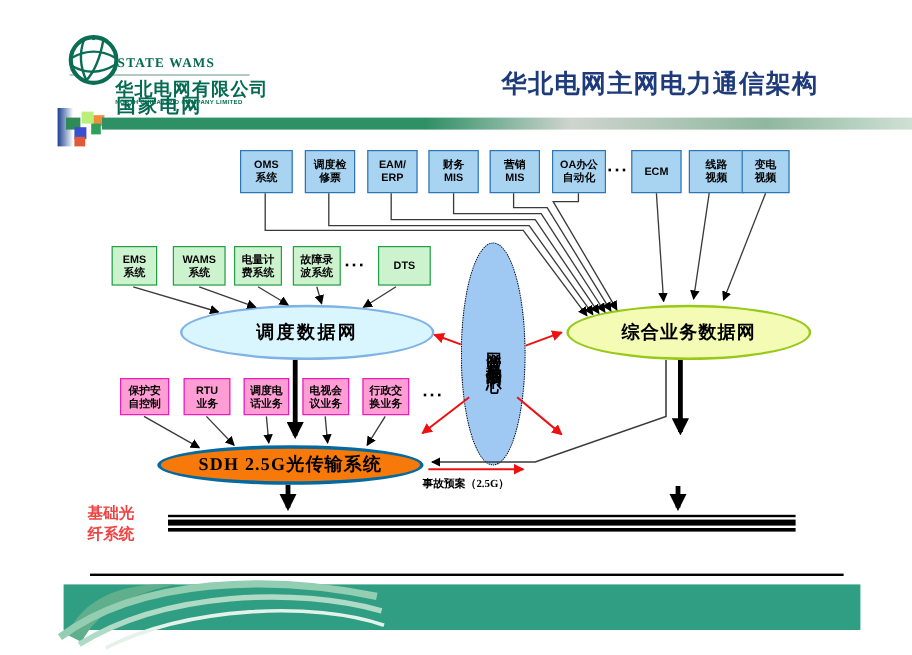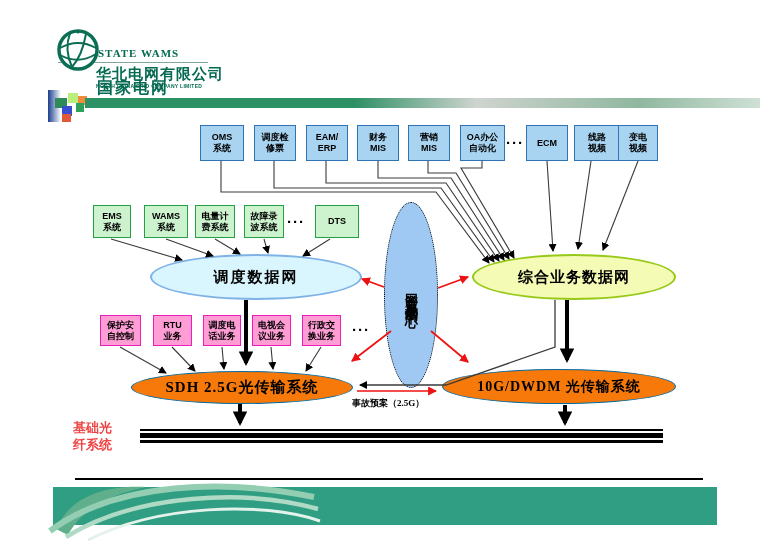--- a/index.html
+++ b/index.html
@@ -20,30 +20,30 @@
   .hbar{position:absolute;left:85px;top:98px;width:675px;height:10px;
         background:linear-gradient(90deg,#2e9065 0%,#2e9065 40%,#cfd4cf 58%,#8fb79f 82%,#cfe0d5 100%);}
   .vgrad{position:absolute;left:48px;top:90px;width:13px;height:32px;
         background:linear-gradient(90deg,#1a3f8f,#ffffff);}
   .sq{position:absolute;}
   
   .bx{position:absolute;display:flex;align-items:center;justify-content:center;text-align:center;
       font:bold 9px "Liberation Sans",sans-serif;line-height:11px;white-space:pre-line;color:#000;box-sizing:border-box;}
   .r1{background:#a9d4f1;border:1.6px solid #2e74b5;height:36px;top:125px;}
   .r2{background:#cdf2ce;border:1.6px solid #23a046;height:33px;top:205px;}
-  .r3{background:#ff9dd4;border:1.6px solid #ea1eb8;height:31px;top:315px;}
+  .r3{background:#ff9dd4;border:1.6px solid #ea1eb8;height:31px;top:315px;text-align:right;}
   .dots{position:absolute;font:bold 15px "Liberation Sans",sans-serif;color:#000;letter-spacing:1px;}
   
   .el{position:absolute;border-radius:50%;display:flex;align-items:center;justify-content:center;
       font-family:"Liberation Serif",serif;font-weight:bold;color:#000;box-sizing:border-box;text-align:center;}
   .el-dispatch{left:150px;top:254px;width:212px;height:46px;background:#d9f5fd;border:2px solid #7fb2e5;font-size:15px;letter-spacing:2px;}
   .el-integrated{left:472px;top:254px;width:204px;height:46px;background:#f4fbb4;border:2.5px solid #97c919;font-size:15px;letter-spacing:1px;}
   .el-nms{left:384px;top:202px;width:54px;height:186px;background:#9fc8f2;border:1.6px dotted #000;}
   .el-nms span{writing-mode:vertical-rl;font:bold 13px "Liberation Serif",serif;letter-spacing:3px;}
-  .el-orange{background:#f7790a;border:1px solid #0369a1;font-size:15px;letter-spacing:1px;}
+  .el-orange{background:#f7790a;border:3px solid #0369a1;font-size:15px;letter-spacing:1px;}
   .el-sdh{left:131px;top:371px;width:222px;height:33px;}
   .el-dwdm{left:442px;top:369px;width:234px;height:35px;font-size:14px;}
   
   .fl{position:absolute;left:140px;width:523px;background:#000;}
   .fiber-label{position:absolute;left:73px;top:419px;font:bold 13px "Liberation Sans",sans-serif;
                line-height:17px;white-space:pre-line;color:#ef4444;}
   .contingency{position:absolute;left:352px;top:397px;font:bold 9px "Liberation Serif",serif;color:#000;}
   
   .overlay{position:absolute;left:0;top:0;z-index:4;pointer-events:none;}
   
@@ -64,20 +64,21 @@
     <circle cx="22" cy="4" r="1.5" fill="#0b6e54"></circle>
       <circle cx="14" cy="5.5" r="1.2" fill="#0b6e54"></circle>
     <circle cx="30" cy="5.5" r="1.2" fill="#0b6e54"></circle>
   </svg>
   <div class="brand-cn">国家电网</div>
   <div class="brand-en">STATE WAMS</div>
   <div class="logo-divider"></div>
   <div class="company-cn">华北电网有限公司</div>
   <div class="company-en">NORTH CHINA GRID COMPANY LIMITED</div>
 
+  <div class="page-title">华北电网主网电力通信架构</div>
 
   <div class="vgrad"></div>
   <div class="sq" style="left:55px;top:98px;width:12px;height:10px;background:#2e8b57"></div>
   <div class="sq" style="left:68px;top:93px;width:10px;height:10px;background:#b9ef7a"></div>
   <div class="sq" style="left:78px;top:96px;width:9px;height:9px;background:#f08c3c"></div>
   <div class="sq" style="left:62px;top:106px;width:10px;height:10px;background:#3a4fd0"></div>
   <div class="sq" style="left:76px;top:103px;width:8px;height:9px;background:#2fa05a"></div>
   <div class="sq" style="left:62px;top:114px;width:9px;height:8px;background:#e05a3a"></div>
   <div class="hbar"></div>
 
@@ -122,21 +123,20 @@
   <div class="bx r3" style="left:302px;width:39px">行政交
 换业务</div>
   <div class="dots" style="left:352px;top:321px">···</div>
 
   <div class="el el-integrated">综合业务数据网</div>
   <div class="el el-dispatch">调度数据网</div>
   <div class="el el-nms">
     <span>网管监视控制中心</span>
   </div>
   <div class="el el-orange el-sdh">SDH 2.5G光传输系统</div>
-  <div class="el el-orange el-dwdm">10G/DWDM 光传输系统</div>
 
   <div class="fl" style="top:429px;height:2px"></div>
   <div class="fl" style="top:433px;height:5px"></div>
   <div class="fl" style="top:440px;height:3px"></div>
   <div class="fiber-label">基础光
 纤系统</div>
   <div class="contingency">事故预案（2.5G）</div>
 
   <svg class="overlay" width="760" height="546" viewBox="0 0 760 546">
     <defs>

